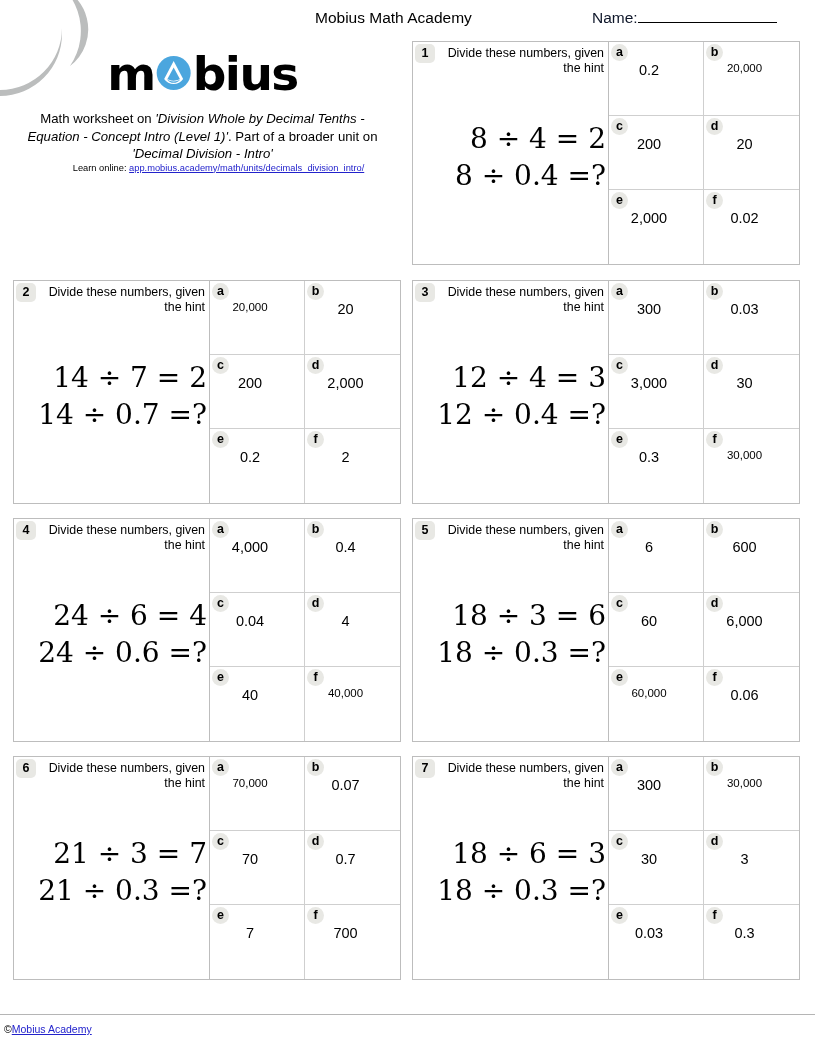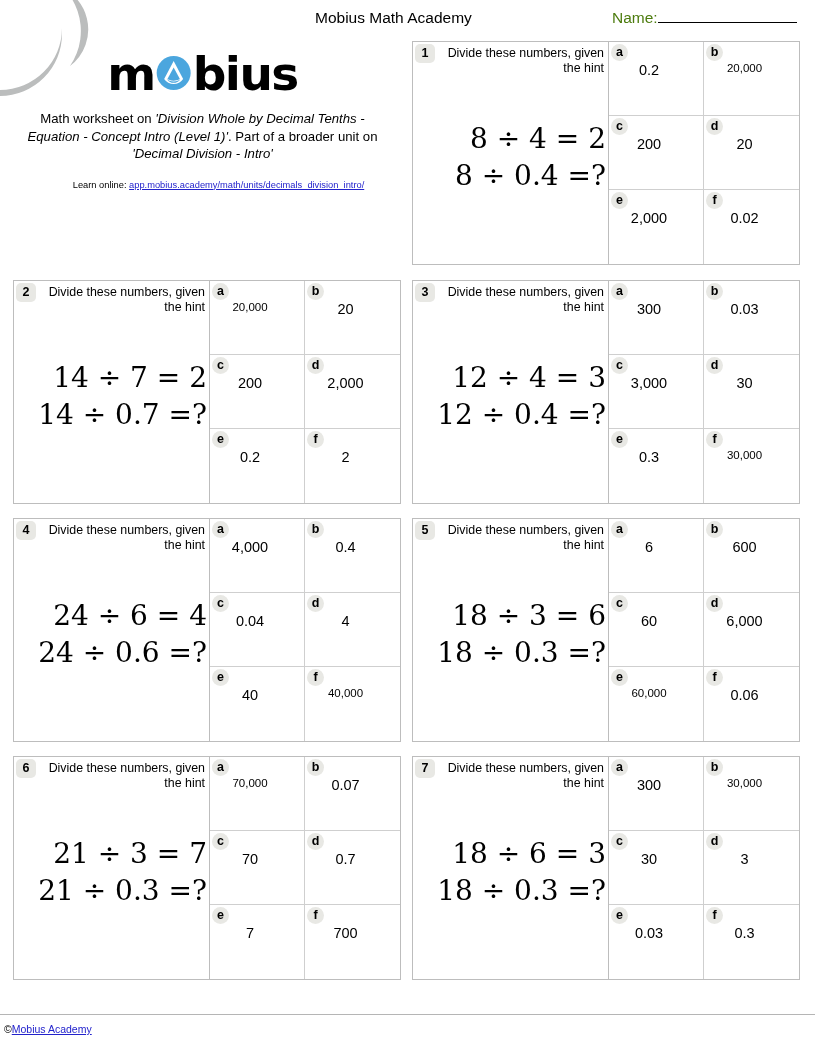--- a/index.html
+++ b/index.html
@@ -39,23 +39,22 @@
     top: 9px;
     font-size: 15.5px;
     color: #000;
     white-space: nowrap;
   }
   .name-field {
     position: absolute;
     left: 592px;
     top: 9px;
     font-size: 15.5px;
-    color: #4d7c0f;
+    color: #0f172a;
     white-space: nowrap;
-    margin-left: 20px;
   }
   .name-rule {
     display: inline-block;
     width: 139px;
     border-bottom: 1.6px solid #000;
     height: 13px;
     vertical-align: baseline;
   }
 
   
@@ -100,21 +99,20 @@
     margin-top: 6px;
     padding: 0 24px;
     text-align: center;
     font-size: 13.2px;
     line-height: 1.33;
     color: #000;
   }
   .blurb em { font-style: italic; }
 
   .learn-line {
-    margin-top: 17px;
     text-align: center;
     font-size: 9.3px;
     color: #000;
     padding-left: 32px;
   }
   .learn-link {
     color: #2222cc;
     text-decoration: underline;
   }
 

